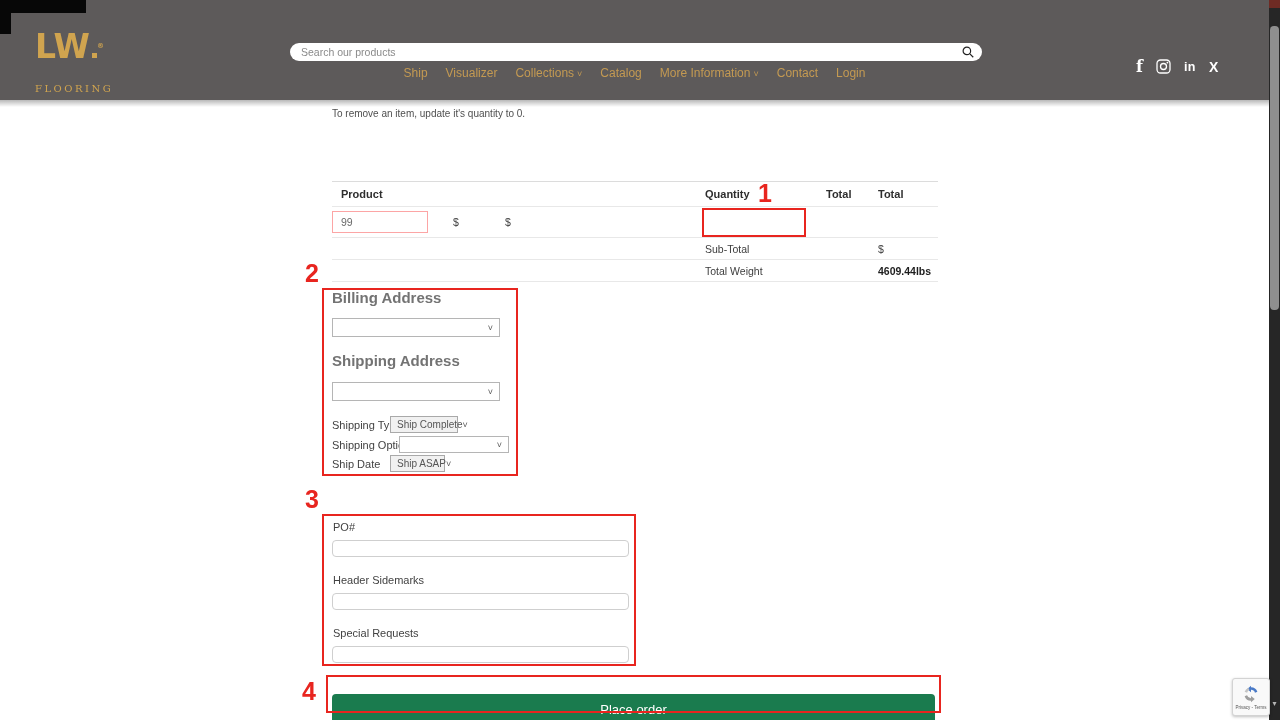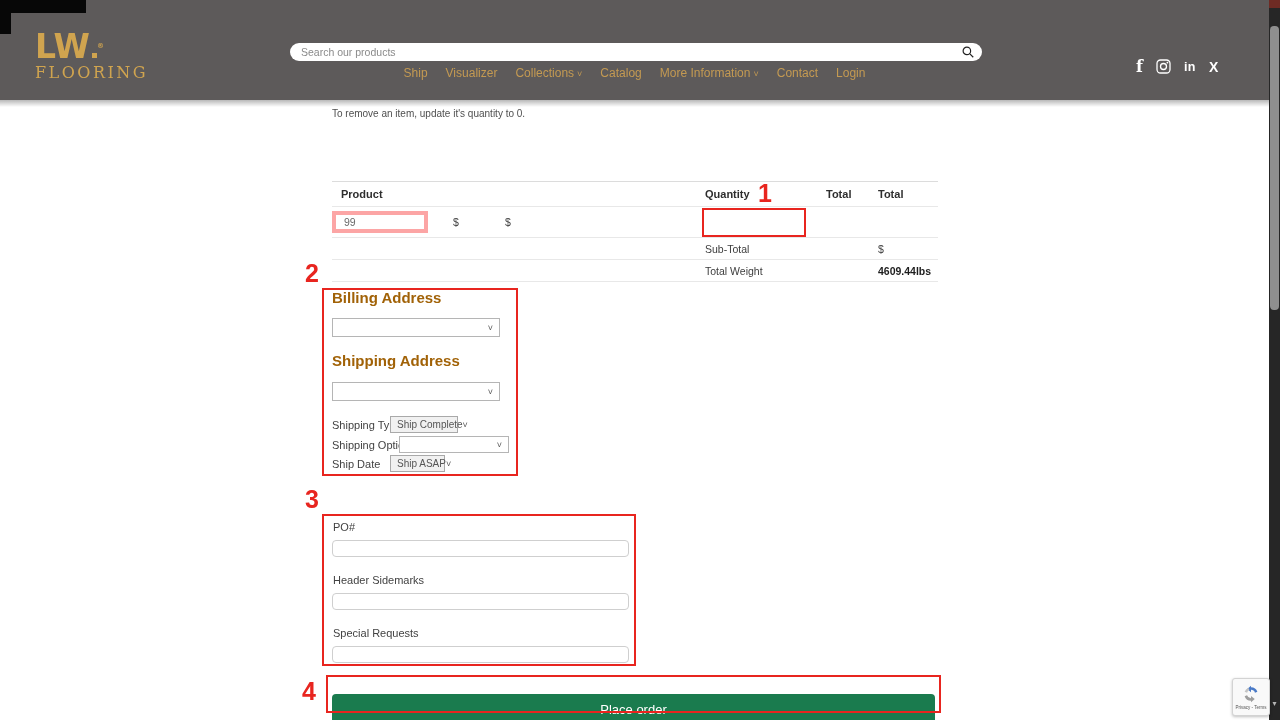--- a/index.html
+++ b/index.html
@@ -10,21 +10,21 @@
   .header { position:absolute; left:0; top:0; width:1269px; height:100px; background:#5d5a5a; }
   .corner-top { position:absolute; left:0; top:0; width:86px; height:13px; background:#070707; }
   .corner-left { position:absolute; left:0; top:0; width:11px; height:34px; background:#070707; }
   .header-shadow { position:absolute; left:0; top:100px; width:1269px; height:7px;
     background:linear-gradient(to bottom, rgba(0,0,0,0.28), rgba(0,0,0,0)); }
 
   .logo { position:absolute; left:35px; top:30px; color:#d0a44f; }
   .logo-mark { font-family:"DejaVu Sans", sans-serif; font-weight:bold; font-size:33px; line-height:33px; letter-spacing:0px; }
   .logo-dot { display:inline-block; width:5px; height:5px; background:#d0a44f; margin-left:2px; }
   .logo-reg { font-size:7px; vertical-align:top; }
-  .logo-sub { font-family:"DejaVu Serif", serif; font-size:16px; letter-spacing:2.5px; margin-top:0; }
+  .logo-sub { font-family:"DejaVu Serif", serif; font-size:10px; letter-spacing:2.5px; margin-top:20px; }
 
   .searchbar { position:absolute; left:290px; top:43px; width:692px; height:18px; background:#fff;
     border-radius:9px; display:flex; align-items:center; padding:0 8px 0 11px; }
   .searchbar input { border:none; outline:none; flex:1; font-size:10.5px; color:#444; background:transparent;
     font-family:"Liberation Sans", sans-serif; }
   .searchbar input::placeholder { color:#8a8a8a; }
   .search-icon { width:12px; height:12px; flex:0 0 auto; }
 
   .nav { position:absolute; left:50%; transform:translateX(-50%); top:66px; display:flex; gap:18px; white-space:nowrap; }
   .nav a { color:#c49a52; font-size:12px; text-decoration:none; }
@@ -50,26 +50,26 @@
   .th { font-weight:bold; color:#2e2e2e; font-size:11px; }
   .hrow { height:25px; }
   .prow { min-height:31px; }
   .srow { height:22px; }
   .wrow { height:22px; }
   .c1 { width:373px; padding-left:9px; }
   .c2 { width:121px; }
   .c3 { width:52px; }
   .c4 { width:60px; }
   .prod-desc { width:330px; font-size:10px; line-height:1.55; padding:5px 0; }
-  .qty-input { width:96px; height:22px; border:4px solid #fca5a5; font-size:10.5px; color:#6a6a6a;
+  .qty-input { width:96px; height:22px; border:1px solid #fca5a5; font-size:10.5px; color:#6a6a6a;
     padding-left:8px; font-family:"Liberation Sans", sans-serif; outline:none; }
   .bold { font-weight:bold; color:#1d1d1d; }
 
   
-  .sec-heading { position:absolute; font-size:15px; font-weight:600; color:#a16207; }
+  .sec-heading { position:absolute; font-size:15px; font-weight:600; color:#737373; }
   .field-label { position:absolute; font-size:11px; color:#424242; }
 
   .selectbox { position:absolute; height:19px; border:1px solid #b5b5b5; background:#fff;
     display:flex; align-items:center; justify-content:space-between; padding:0 6px; font-size:10.5px; color:#444; }
   .selectbox .sel-chev { font-size:9px; color:#555; }
   .selectbox.gray { background:#f1f1f1; border-color:#a9a9a9; height:17px; }
 
   .text-input { position:absolute; height:17px; border:1px solid #cfcfcf; border-radius:4px; background:#fff;
     outline:none; font-family:"Liberation Sans", sans-serif; font-size:10.5px; padding:0 6px; }
 

